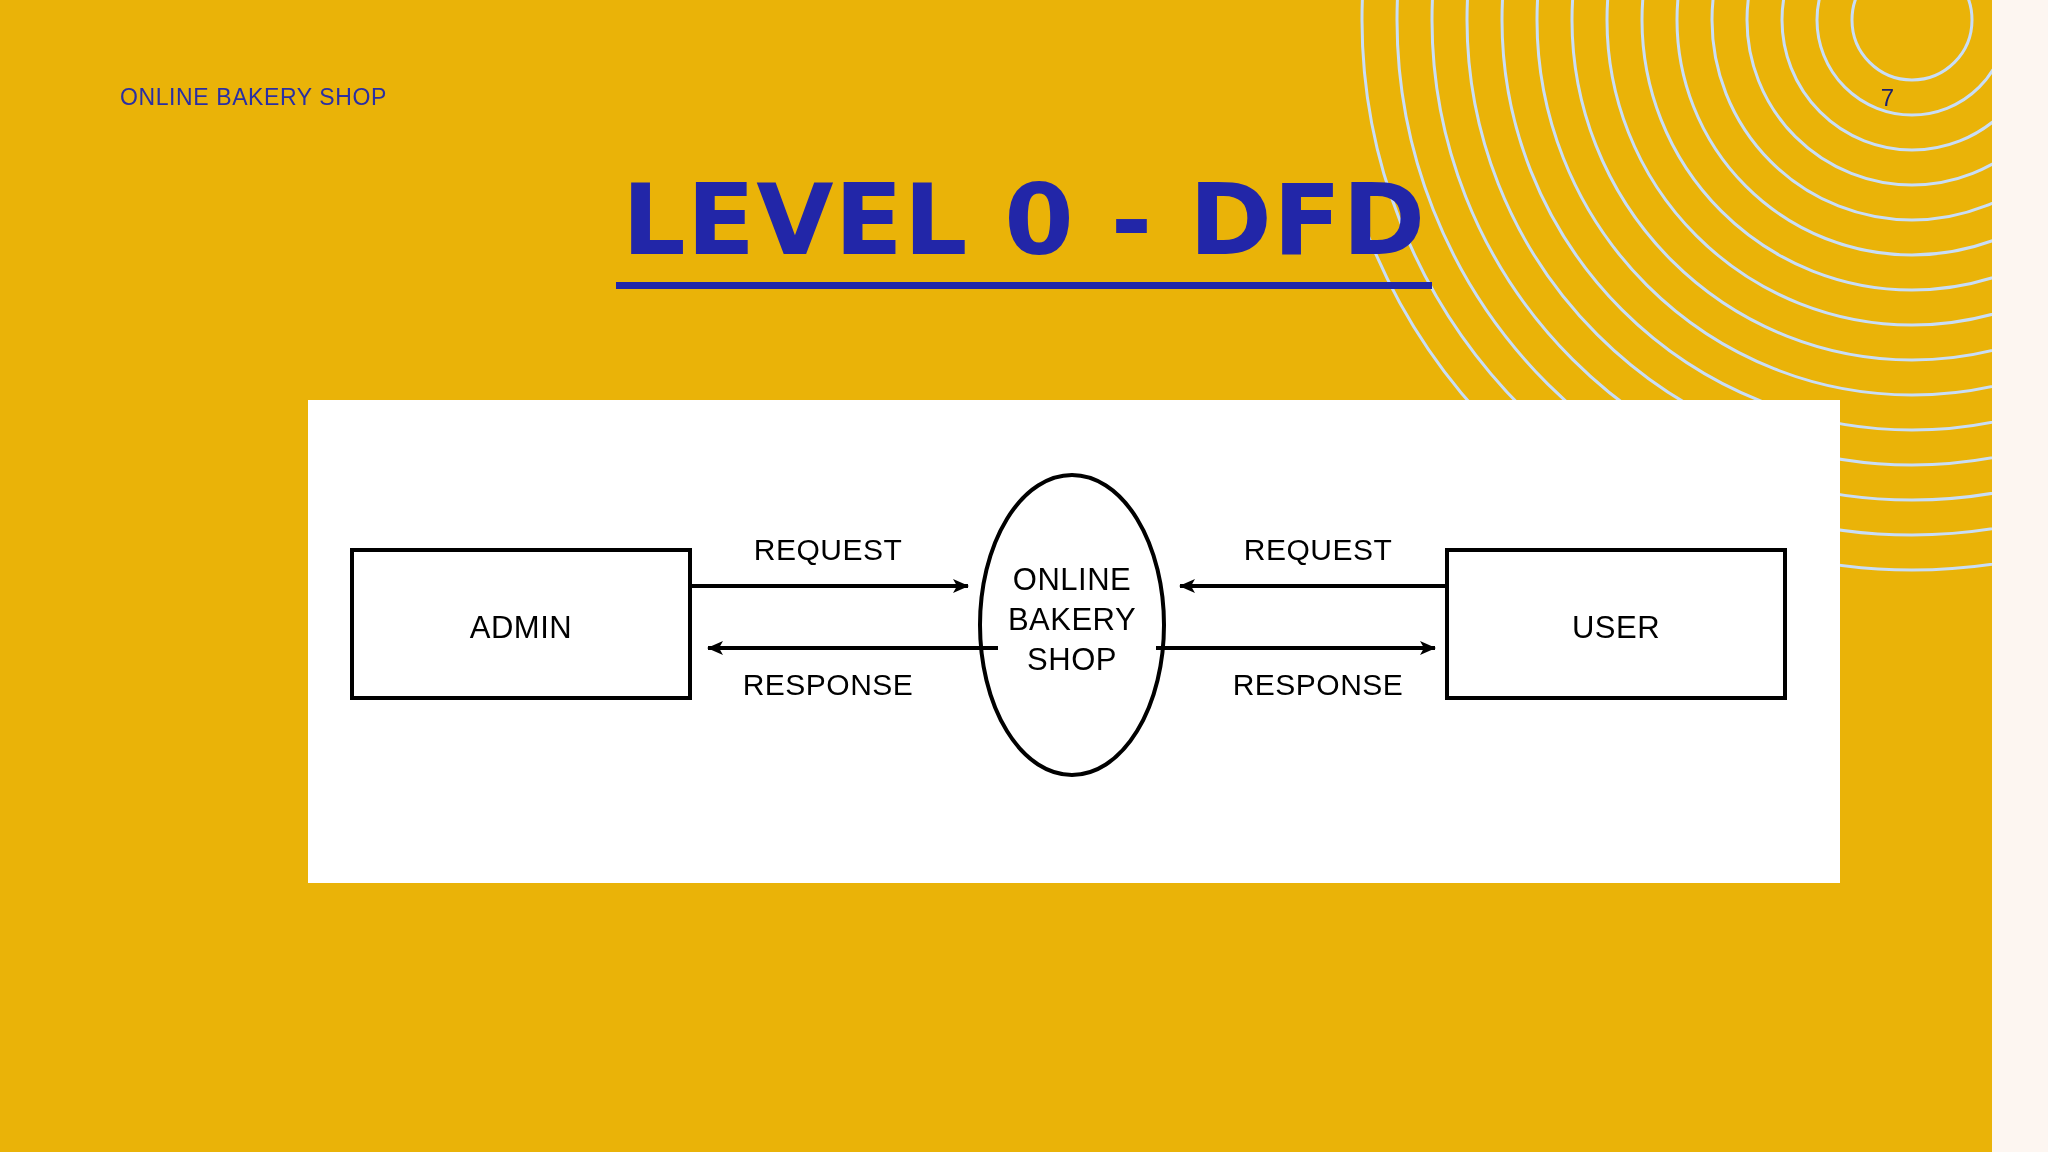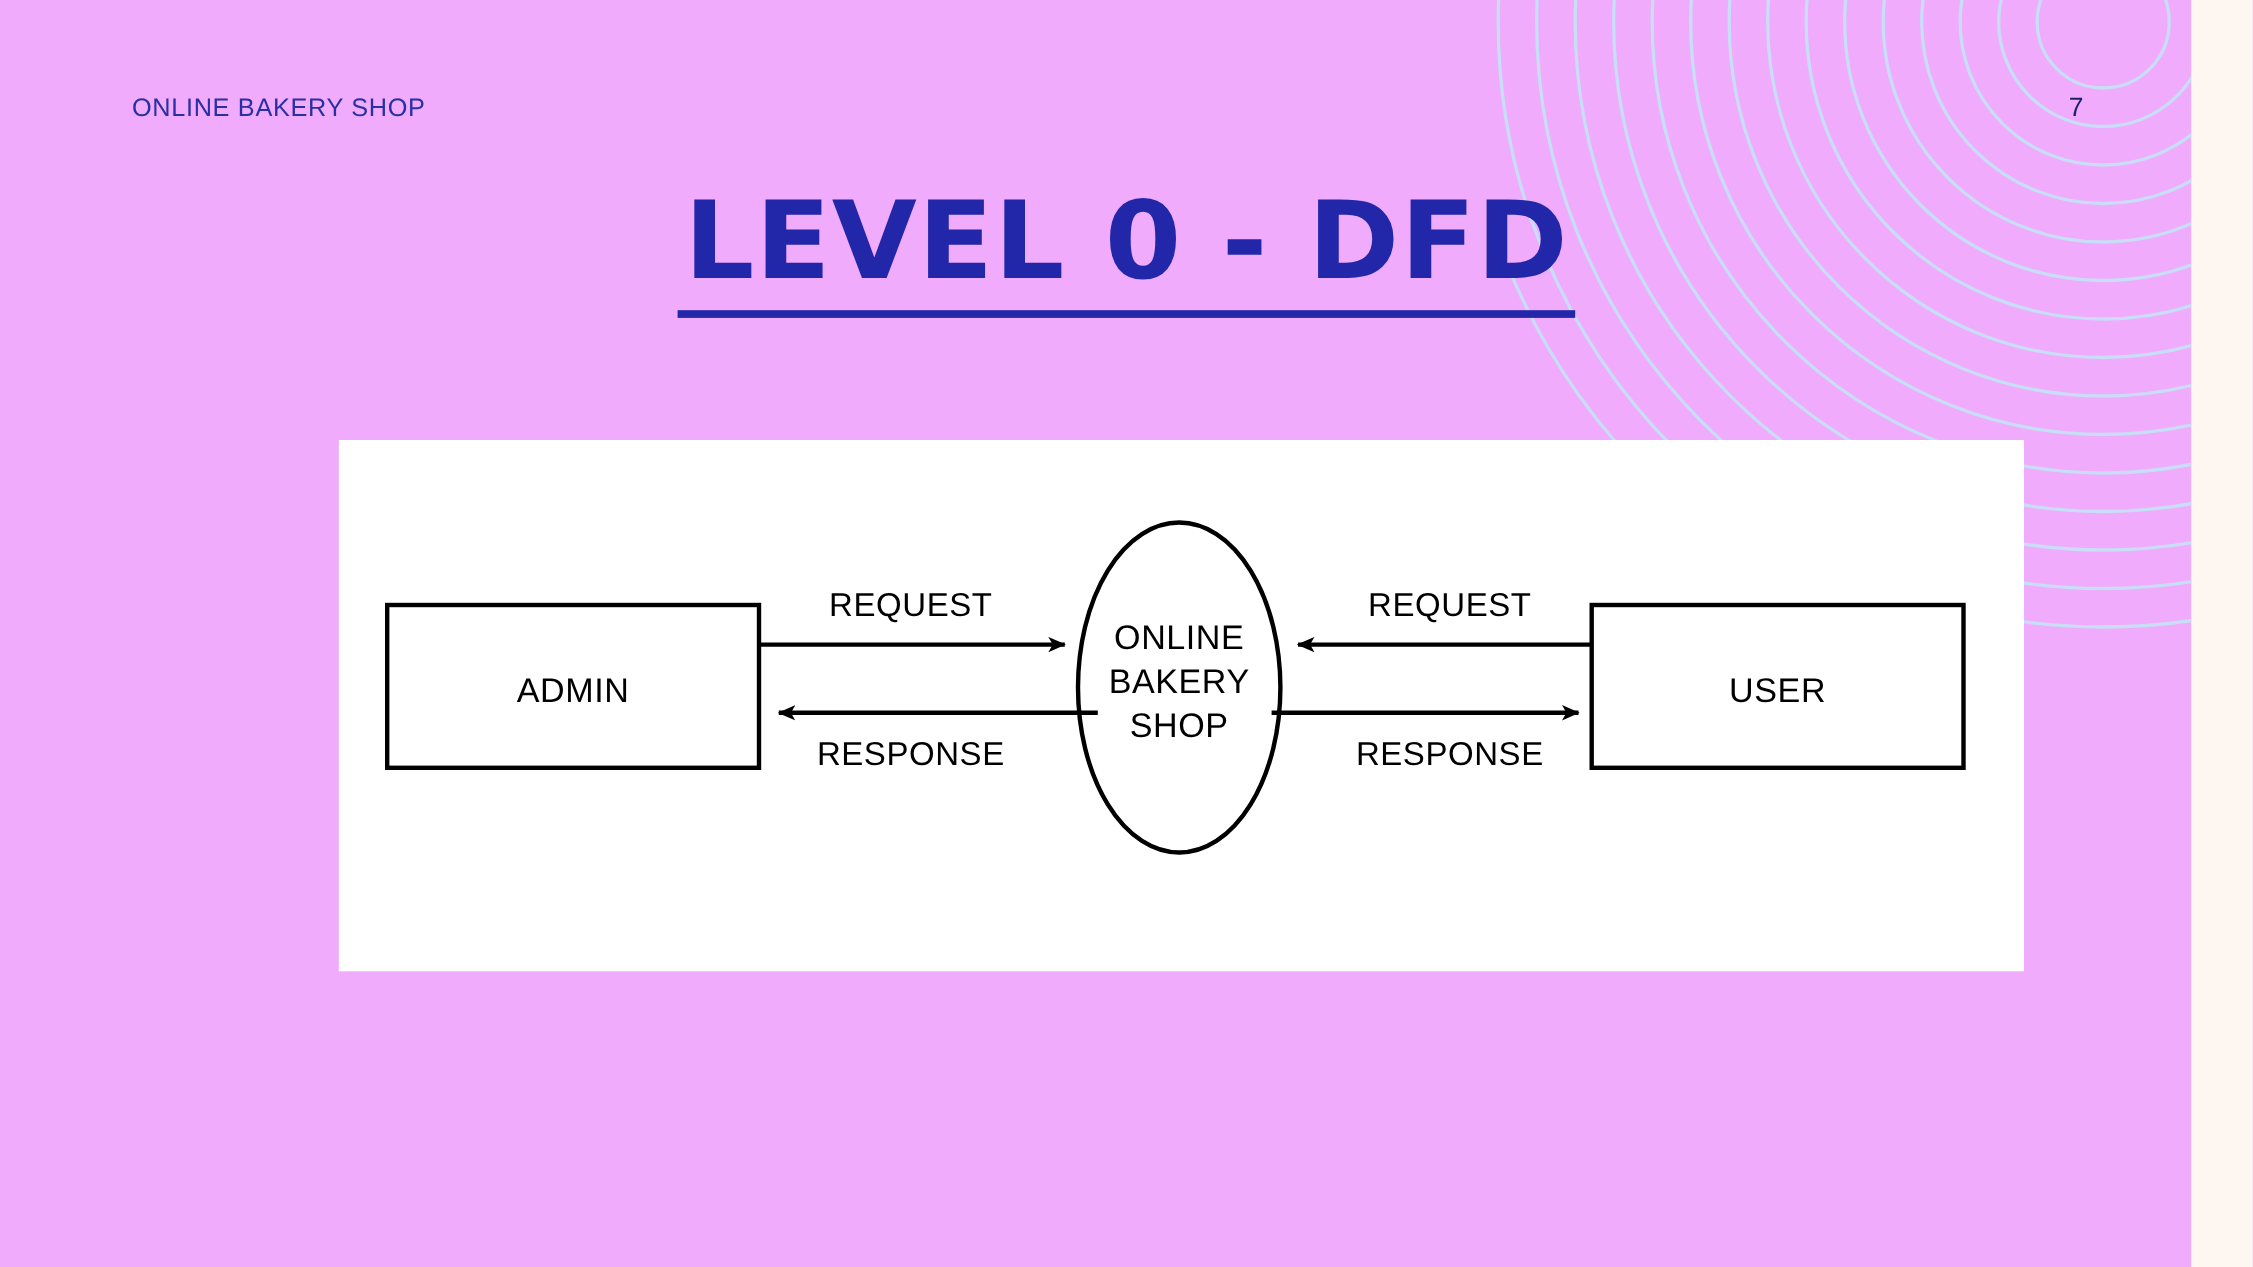--- a/index.html
+++ b/index.html
@@ -13,21 +13,21 @@
     font-family: "Liberation Sans", sans-serif;
     overflow: hidden;
     position: relative;
   }
 
   #slide {
     position: absolute;
     left: 0; top: 0;
     width: 1992px;
     height: 1152px;
-    background: #f0abfc;
+    background: #eab308;
     overflow: hidden;
   }
 
   
   #deco-rings {
     position: absolute;
     right: -60px;
     top: -120px;
     width: 700px;
     height: 700px;

